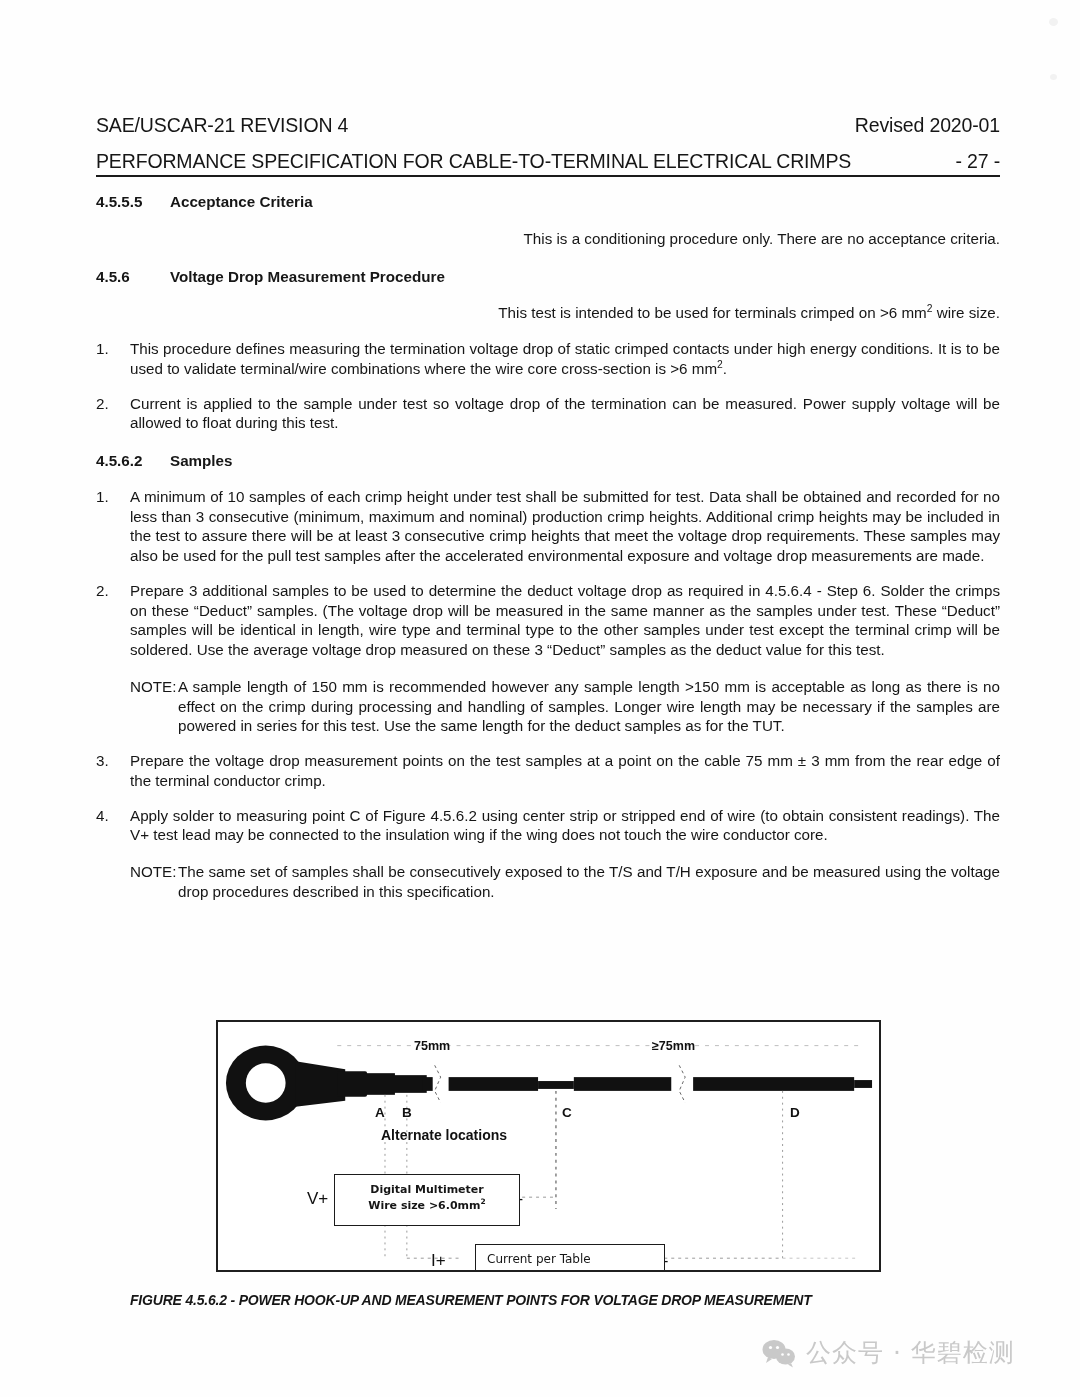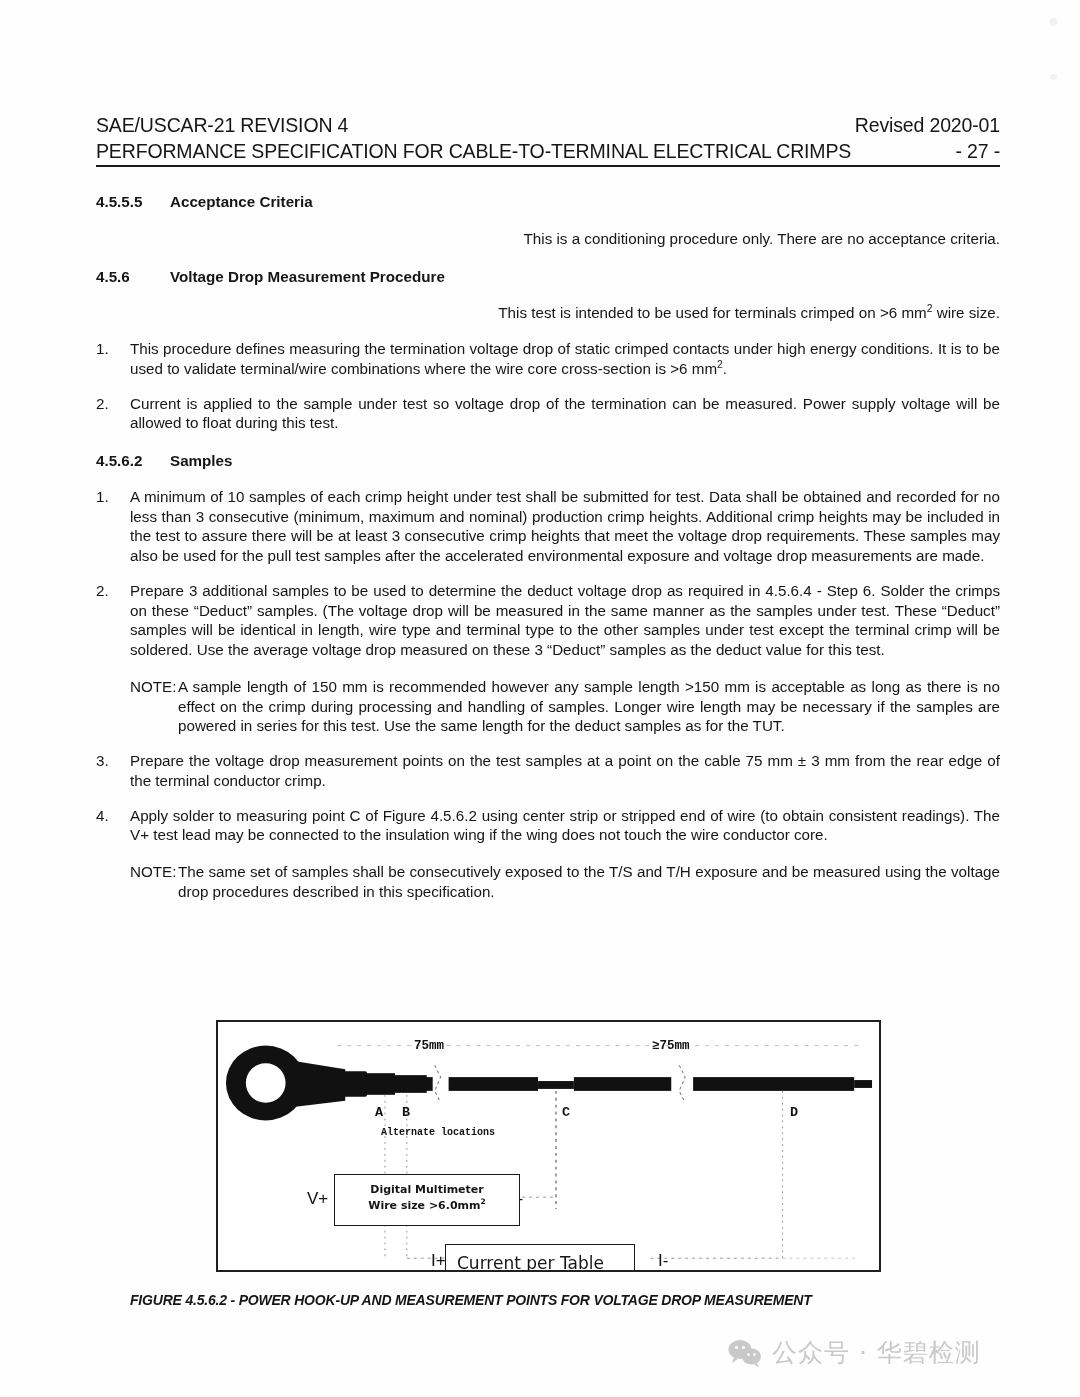--- a/index.html
+++ b/index.html
@@ -31,21 +31,21 @@
     width: 904px;
   }
   .header-row {
     display: flex;
     justify-content: space-between;
     align-items: baseline;
     font-size: 19.5px;
     letter-spacing: -0.15px;
     white-space: nowrap;
   }
-  .header-row-1 { margin-bottom: 3px; }
+  .header-row-1 { margin-bottom: 13px; }
   .header-row-2 {
     border-bottom: 2.2px solid #1a1a1a;
     padding-bottom: 2px;
   }
 
   
   .body {
     position: absolute;
     left: 96px;
     top: 192px;
@@ -123,70 +123,70 @@
   }
   .fig-svg {
     position: absolute;
     inset: 0;
     width: 100%;
     height: 100%;
   }
 
   .fig-label {
     position: absolute;
-    font-family: Liberation Mono, monospace;
+    font-family: Liberation Sans, sans-serif;
     font-weight: bold;
     color: #111;
     white-space: nowrap;
   }
   .dim-label { font-size: 12.5px; }
   .pt-label  { font-size: 13.5px; }
-  .alt-label { font-size: 10px; font-weight: bold; }
+  .alt-label { font-size: 14px; font-weight: bold; }
   .term-label { font-size: 17px; font-weight: normal; font-family: "Liberation Sans", sans-serif; }
 
   .fig-box {
     position: absolute;
     border: 1.6px solid #1b1b1b;
     background: #ffffff;
     box-sizing: border-box;
     font-family: "DejaVu Sans", sans-serif;
   }
   .box-dmm {
     left: 116px; top: 152px;
     width: 186px; height: 52px;
     padding-top: 7px;
     text-align: center;
     font-size: 11px;
     font-weight: bold;
     line-height: 1.45;
   }
   .box-cur {
-    left: 227px; top: 222px;
+    left: 257px; top: 222px;
     width: 190px; height: 50px;
     padding: 6px 0 0 11px;
-    font-size: 17px;
+    font-size: 12px;
     line-height: 1.42;
   }
 
   .fig-caption {
     position: absolute;
     left: 130px;
     top: 1292px;
     width: 880px;
     font-size: 14px;
     font-weight: bold;
     font-style: italic;
     letter-spacing: -0.2px;
     white-space: nowrap;
   }
 
   
   .watermark {
     position: absolute;
-    left: 728px;
+    left: 762px;
     top: 1336px;
     display: flex;
     align-items: center;
     gap: 10px;
     color: #c9c9c9;
   }
   .wm-icon { width: 34px; height: 30px; display: block; }
   .wm-text {
     font-size: 25px;
     font-family: "DejaVu Sans", sans-serif;

